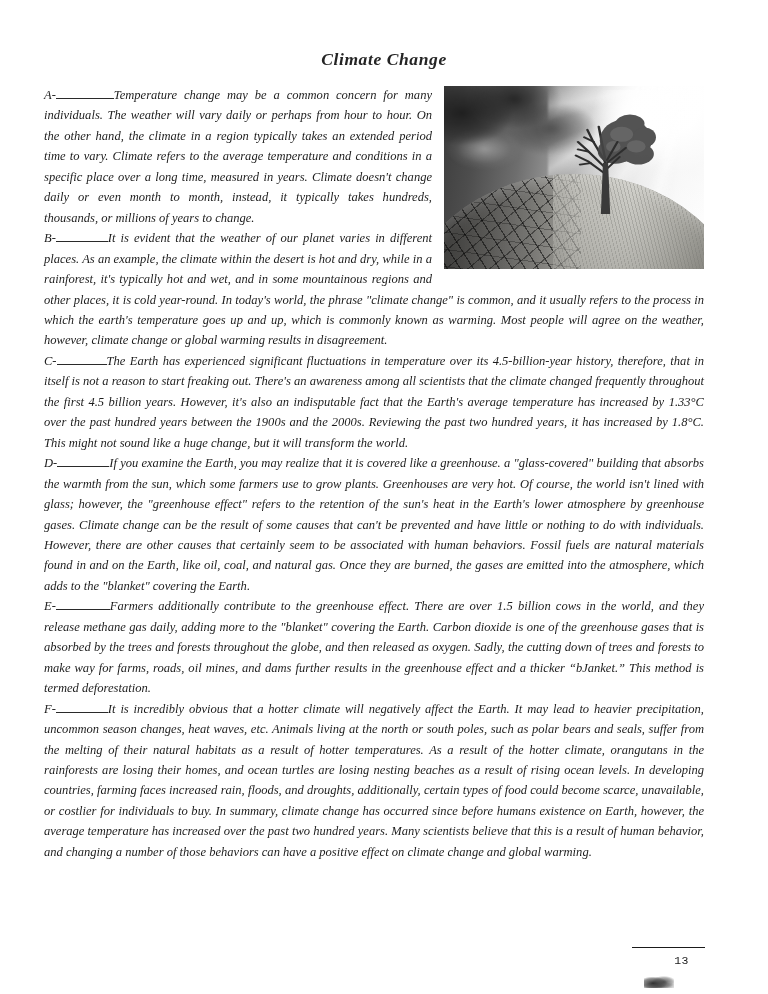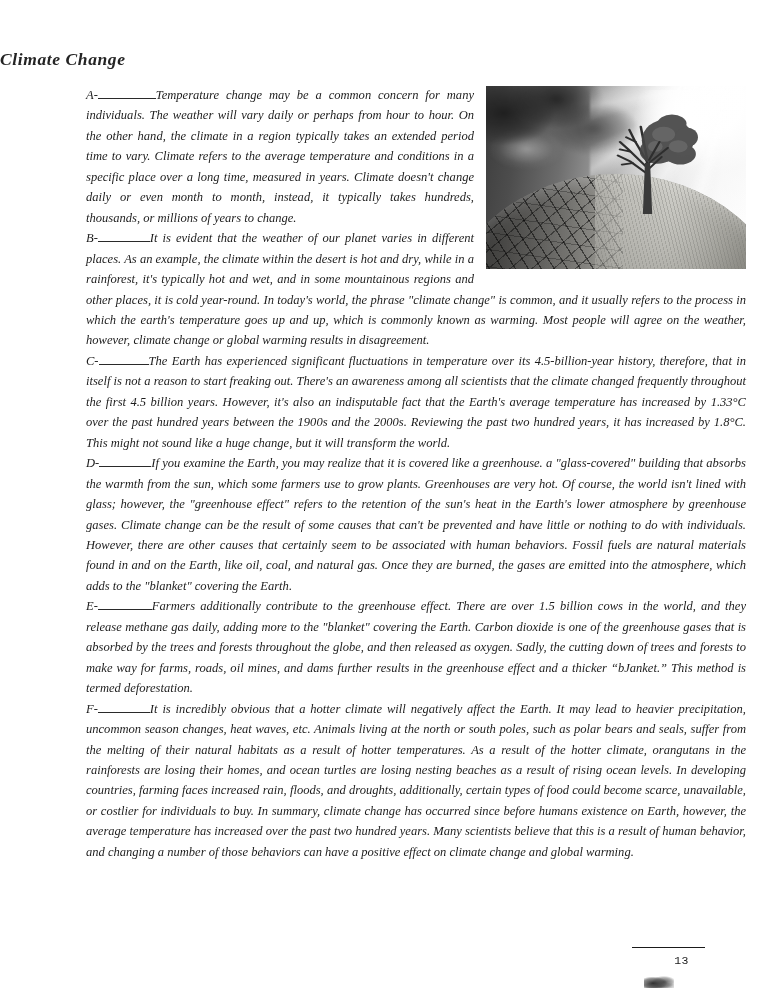--- a/index.html
+++ b/index.html
@@ -16,40 +16,39 @@
     height: 994px;
     background: #ffffff;
     overflow: hidden;
     box-sizing: border-box;
   }
   .doc-title {
     position: absolute;
     top: 49px;
     left: 0;
     width: 768px;
-    text-align: left;
+    text-align: center;
     font-size: 17.5px;
     font-weight: bold;
     font-style: italic;
     letter-spacing: 0.6px;
     color: #242424;
     font-family: "Liberation Serif", "DejaVu Serif", serif;
   }
   .body-block {
     position: absolute;
     top: 85px;
     left: 44px;
     width: 660px;
     font-size: 12.55px;
     font-style: italic;
     line-height: 20.45px;
     color: #1c1c1c;
     text-align: justify;
     text-justify: inter-word;
-    margin-left: 42px;
   }
   .figure {
     float: right;
     width: 260px;
     height: 183px;
     margin: 1px 0 5px 12px;
     position: relative;
     overflow: hidden;
     background: #d8d8d8;
   }

